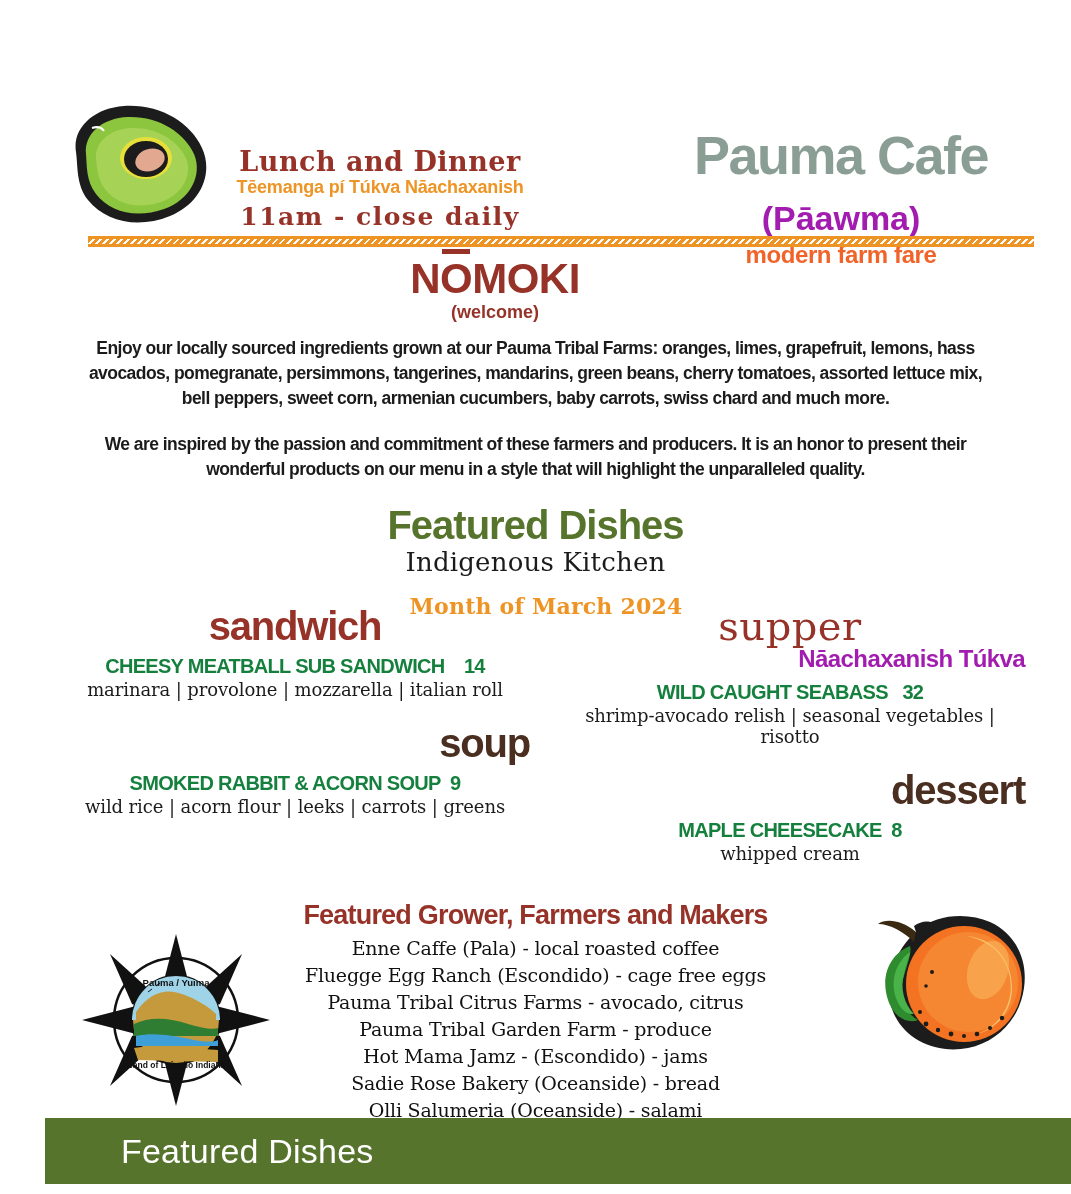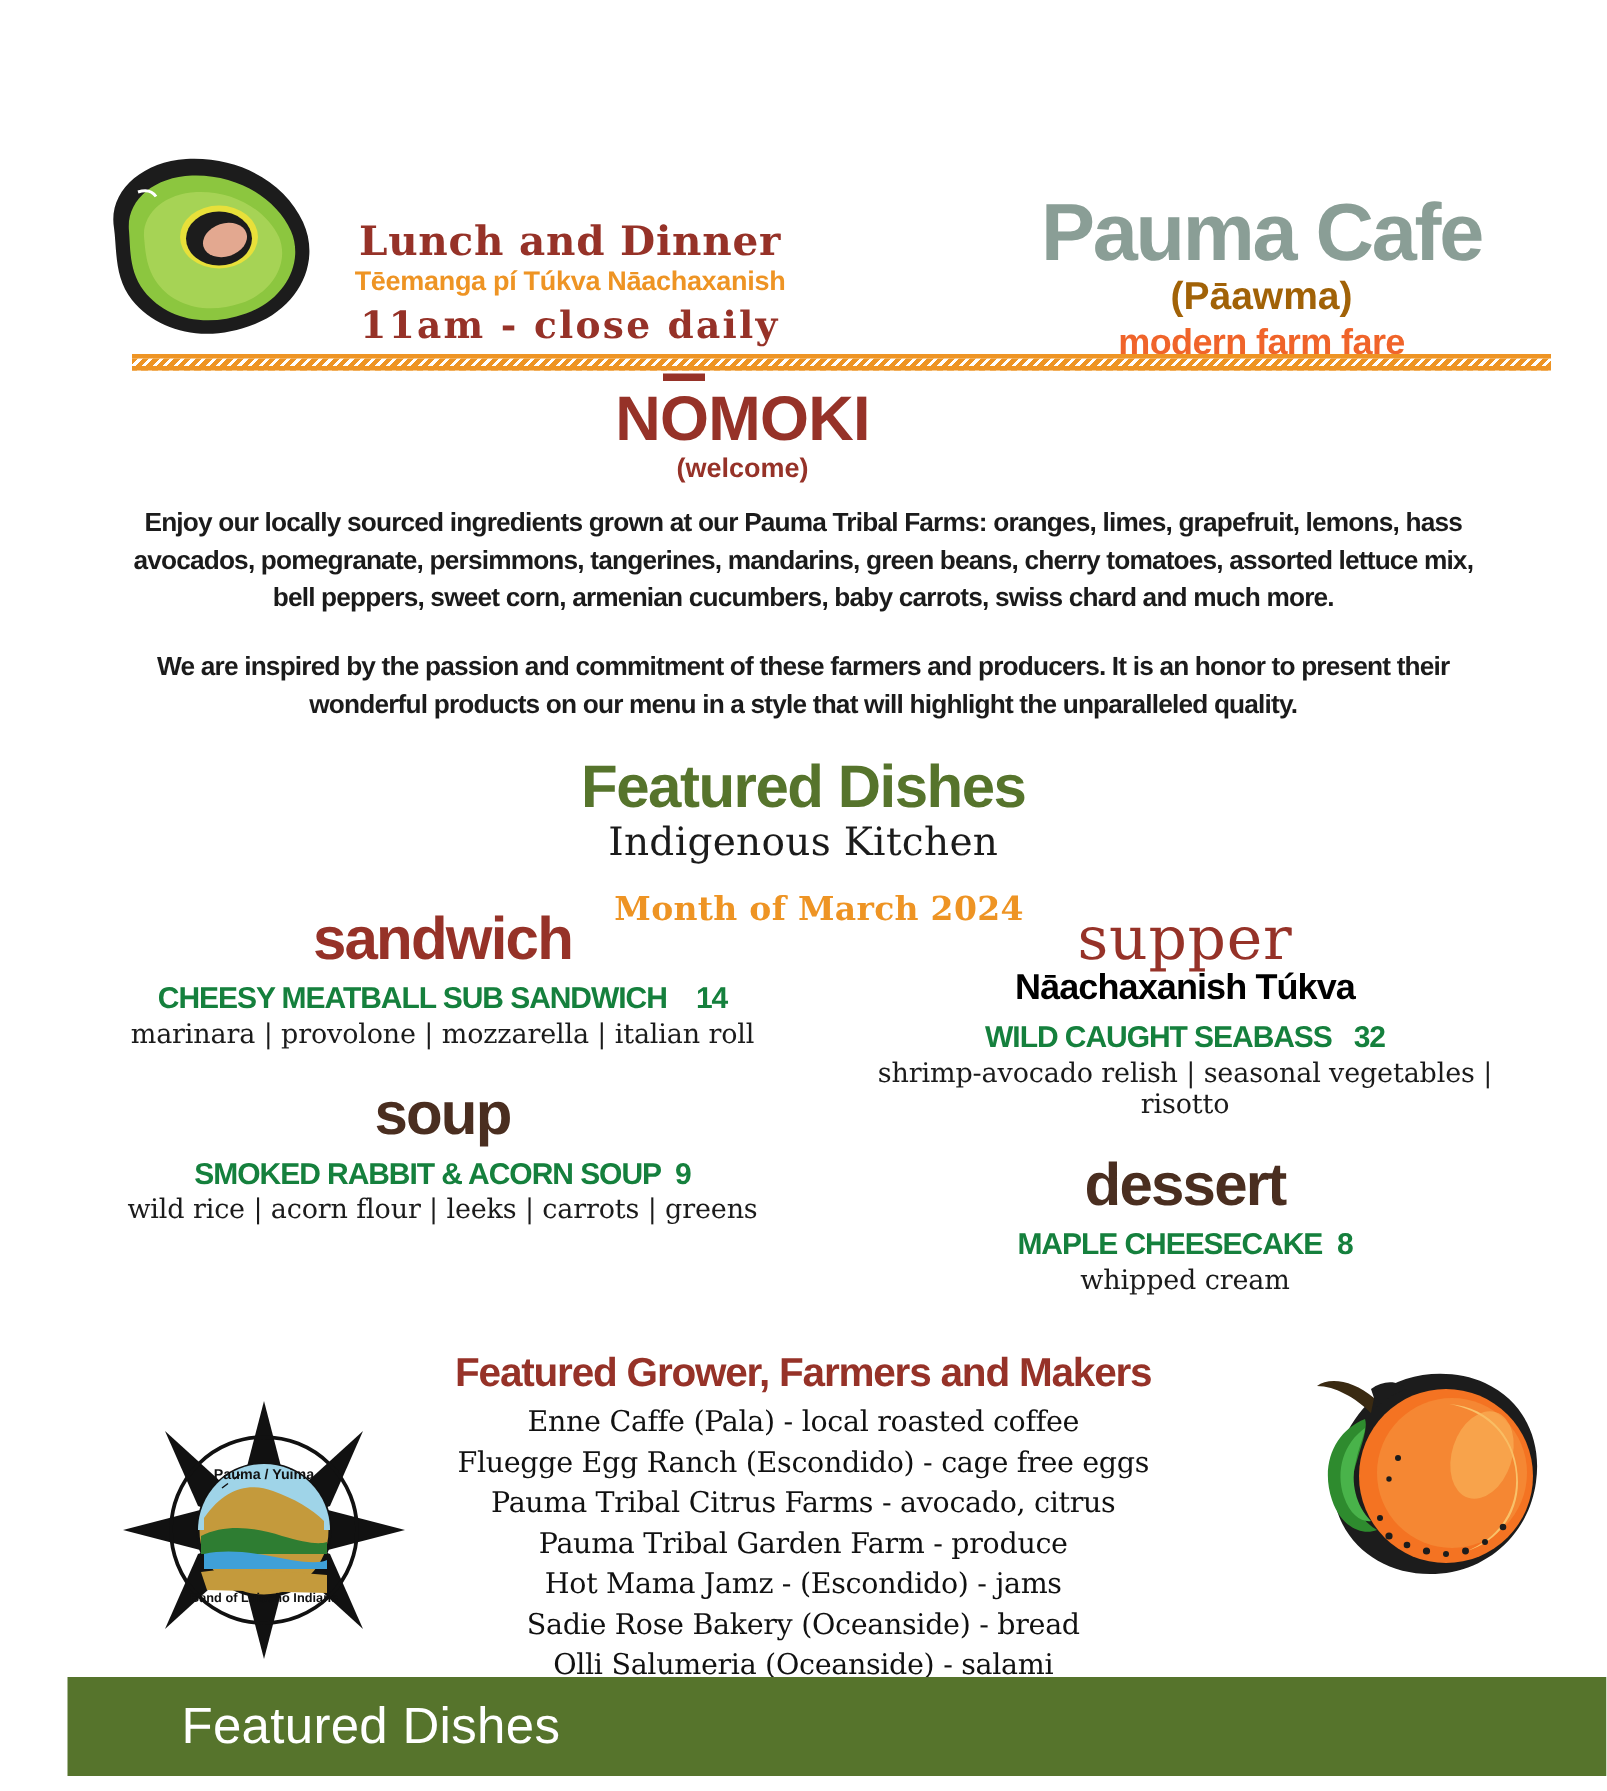--- a/index.html
+++ b/index.html
@@ -29,22 +29,22 @@
     font-family:"DejaVu Serif", serif; font-weight:bold; font-size:25px;
     color:#963228; letter-spacing:1.5px; margin-top:4px;
   }
 
   .cafe-block { position:absolute; right:30px; top:128px; width:400px; text-align:center; }
   .cafe-name {
     font-family:"Liberation Sans", sans-serif; font-weight:bold; font-size:54px;
     color:#8A9E96; letter-spacing:-1.5px; line-height:1;
   }
   .cafe-native {
-    font-family:"Liberation Sans", sans-serif; font-weight:bold; font-size:26px;
-    color:#a16207; line-height:1.2; margin-top:0;
+    font-family:"Liberation Sans", sans-serif; font-weight:bold; font-size:34px;
+    color:#a21caf; line-height:1.2; margin-top:16px;
   }
   .cafe-tag {
     font-family:"Liberation Sans", sans-serif; font-weight:bold; font-size:24px;
     color:#F0642A; letter-spacing:-0.4px; margin-top:2px;
   }
 
   
   .sawtooth {
     position:absolute; left:88px; top:236px; width:946px; height:11px;
     background:
@@ -105,29 +105,29 @@
   .col { position:absolute; top:0; text-align:center; }
   .col-left  { left:60px;  width:470px; }
   .col-right { left:555px; width:470px; }
 
   .cat-red {
     font-family:"Liberation Sans", sans-serif; font-weight:bold; font-size:40px;
     color:#963228; letter-spacing:-1.2px; line-height:1.05;
   }
   .cat-brown {
     font-family:"Liberation Sans", sans-serif; font-weight:bold; font-size:40px;
-    color:#4A2E20; letter-spacing:-1.2px; line-height:1.05;
+    color:#4A2E20; letter-spacing:-1.2px; line-height:1.05;text-align:right;
   }
   .cat-serif {
     font-family:"DejaVu Serif", serif; font-size:40px; color:#963228;
     line-height:1.05; letter-spacing:0.5px;
   }
   .cat-native {
     font-family:"Liberation Sans", sans-serif; font-weight:bold; font-size:24px;
-    color:#000000; letter-spacing:-0.6px; margin-top:-2px;
+    color:#a21caf; letter-spacing:-0.6px; margin-top:-2px;text-align:right;
   }
 
   .dish-name {
     font-family:"Liberation Sans", sans-serif; font-weight:bold; font-size:20px;
     color:#15803d; letter-spacing:-0.7px; margin-top:8px; white-space:pre;
   }
   .dish-desc {
     font-family:"DejaVu Serif", serif; font-size:18px; color:#1b1b1b;
     letter-spacing:-0.1px; margin-top:1px;
   }

